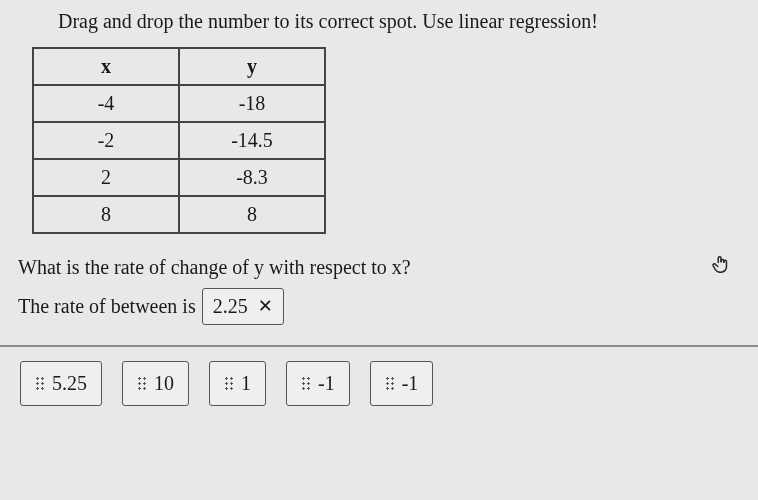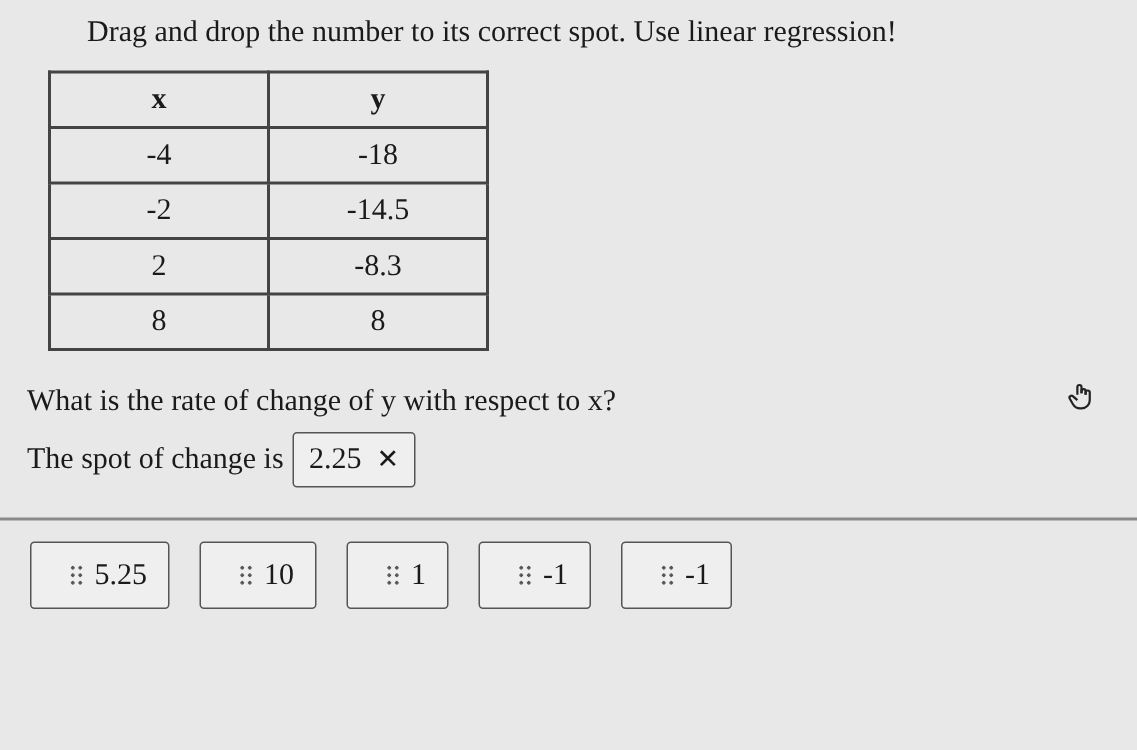--- a/index.html
+++ b/index.html
@@ -61,21 +61,21 @@
       width: calc(100% + 36px);
     }
     .bank {
       display: flex;
       gap: 20px;
       margin-left: 2px;
     }
     .chip {
       border: 1.5px solid #555;
       border-radius: 3px;
-      padding: 8px 14px 8px 25px;
+      padding: 8px 14px 8px 14px;
       display: inline-flex;
       align-items: center;
       gap: 7px;
       background: #efefef;
       cursor: grab;
       font-size: 20px;
     }
     .grip {
       display: inline-block;
       width: 10px;
@@ -129,21 +129,21 @@
   <span class="cursor-icon">
     <svg width="22" height="24" viewBox="0 0 24 24" fill="none" stroke="#222" stroke-width="1.6">
       <path d="M9 11V5.5a1.5 1.5 0 0 1 3 0V10"></path>
       <path d="M12 10V8.5a1.5 1.5 0 0 1 3 0V11"></path>
       <path d="M15 11V9.5a1.5 1.5 0 0 1 3 0V15a6 6 0 0 1-6 6h-1a6 6 0 0 1-5.2-3l-2.3-4a1.5 1.5 0 0 1 2.6-1.5L9 15"></path>
     </svg>
   </span>
 </div>
 
 <div class="answer-row">
-  <span>The spot of change is</span>
+  <span>The rate of between is</span>
   <span class="dropzone">
     <span>2.25</span>
     <span class="x-mark">✕</span>
   </span>
 </div>
 
 <hr class="sep">
 
 <div class="bank">
   <span class="chip">

